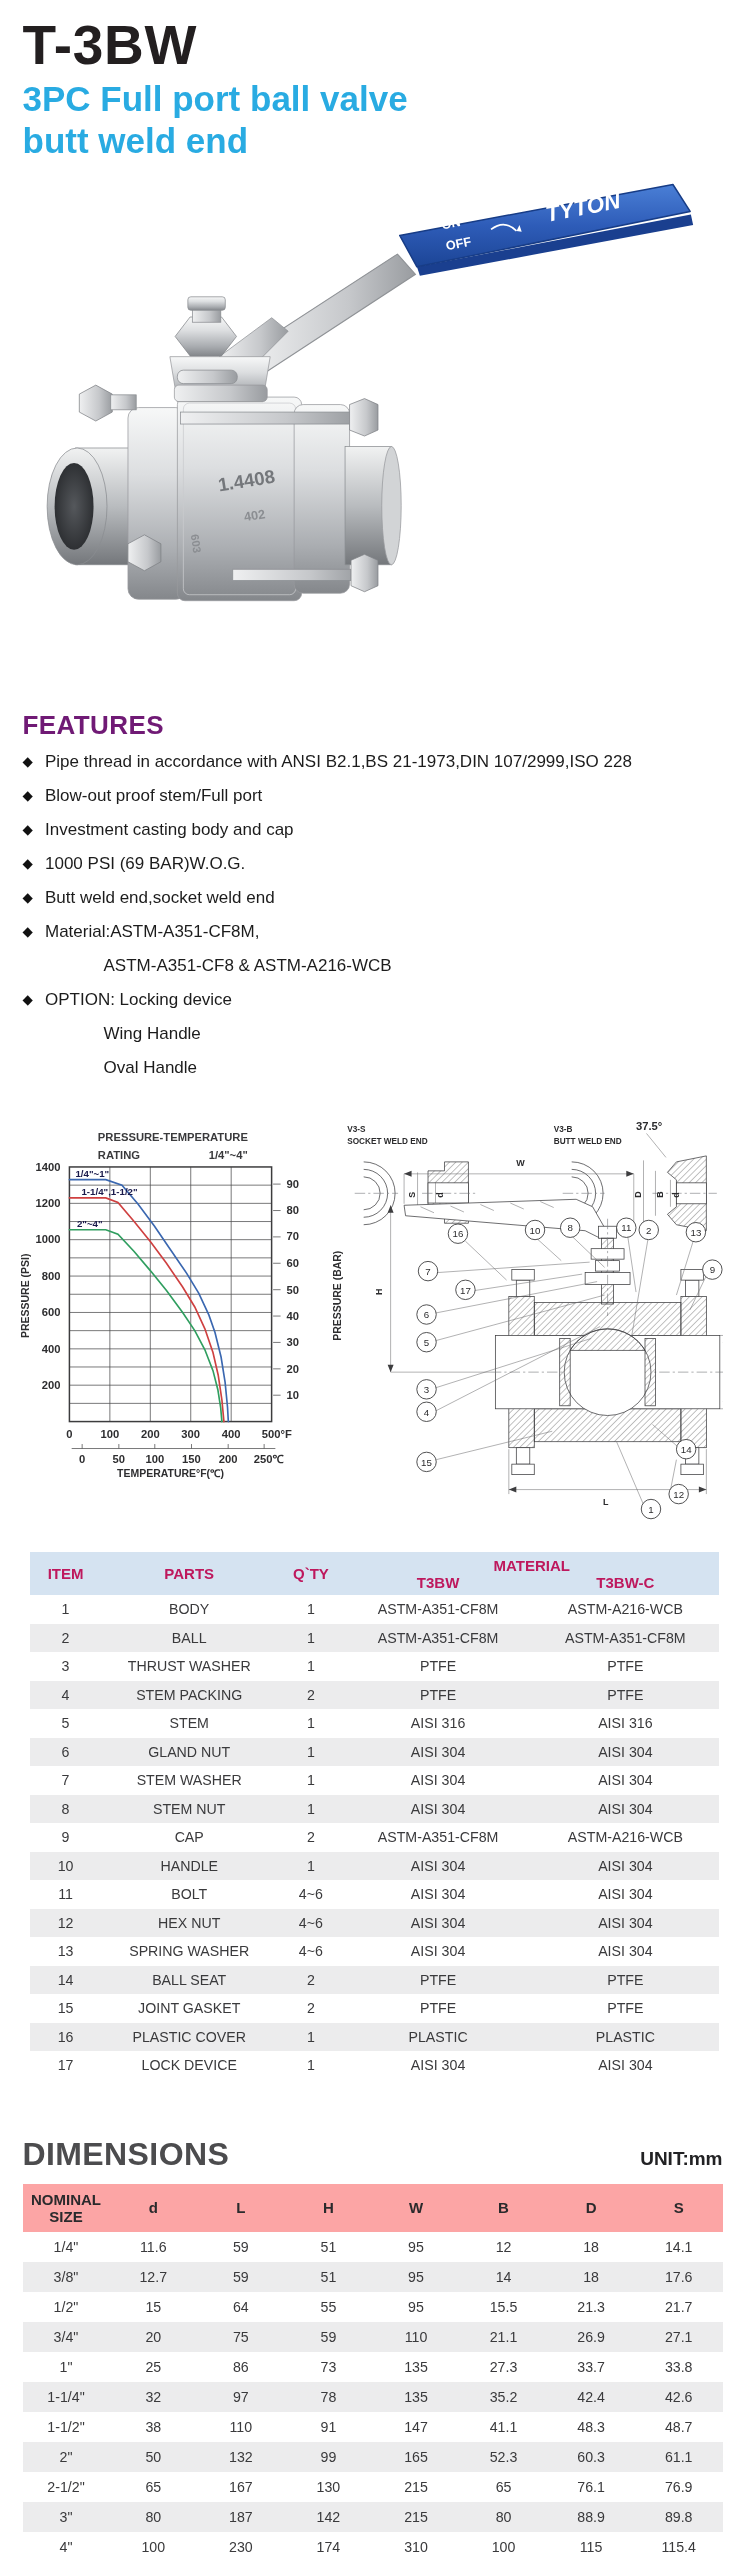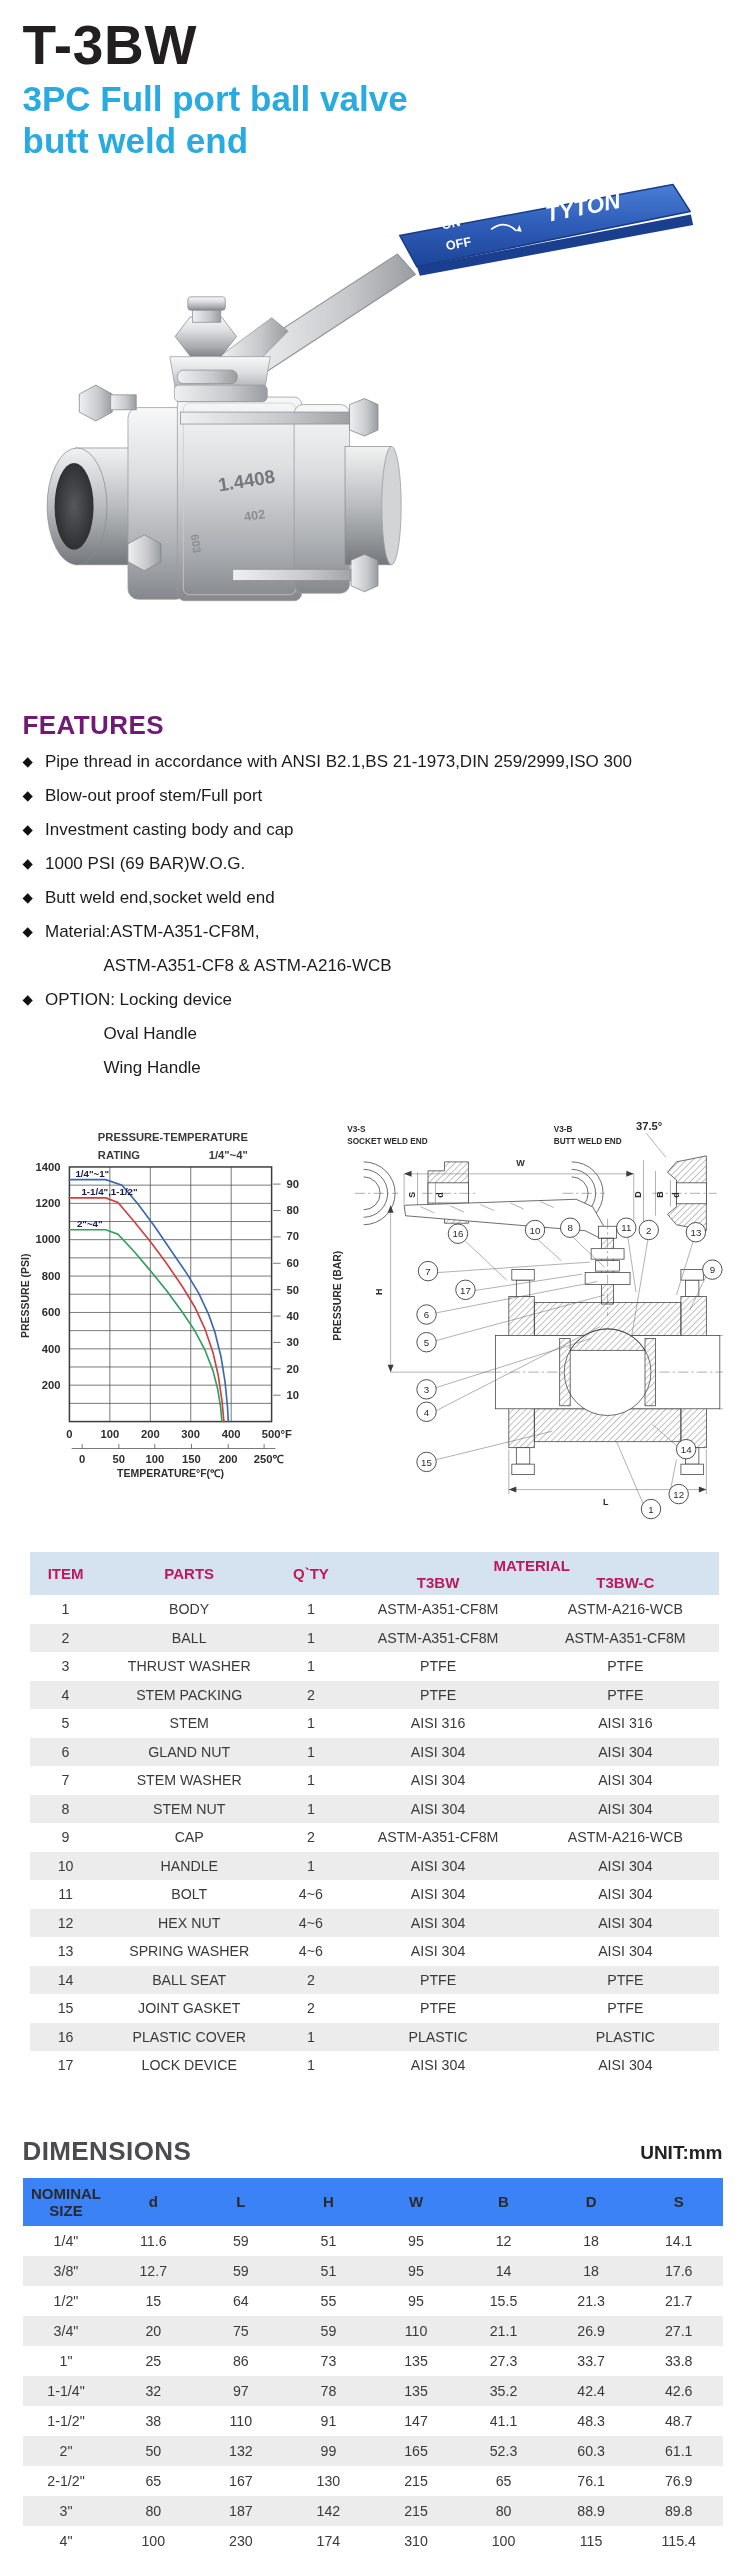--- a/index.html
+++ b/index.html
@@ -39,24 +39,24 @@
   .hatch{fill:url(#hch);stroke:#3d3d3f;stroke-width:1;}
   .solid{fill:#fff;stroke:#3d3d3f;stroke-width:1;}
   
   table{border-collapse:collapse;table-layout:fixed;}
   .parts{position:absolute;top:1552px;left:30px;width:689px;}
   .parts th{background:#d5e3f1;color:#be185d;font-size:15px;font-weight:700;padding:4.5px 1.5px;}
   .parts td{font-size:14.2px;color:#3a3a3c;text-align:center;height:28.5px;padding:0 1.5px;}
   .parts tbody tr:nth-child(even){background:#ececed;}
   .dims-wrap{position:absolute;top:2136px;left:22.5px;width:700px;}
   .dims-head{display:flex;justify-content:space-between;align-items:flex-end;margin-bottom:10.5px;}
-  .dims-head .h{font-size:26px;font-weight:800;color:#4c4c4e;letter-spacing:0.4px;}
+  .dims-head .h{font-size:32px;font-weight:800;color:#4c4c4e;letter-spacing:0.4px;}
   .dims-head .u{font-size:19px;font-weight:700;color:#222224;padding-bottom:3px;}
   .dims{width:700px;}
-  .dims th{background:#3b82f6;color:#2a2a2c;font-size:15px;font-weight:700;height:48px;padding:0 3px;}
+  .dims th{background:#fca5a5;color:#2a2a2c;font-size:15px;font-weight:700;height:48px;padding:0 3px;}
   .dims td{font-size:14.2px;color:#3a3a3c;text-align:center;height:28px;}
   .dims tbody tr:nth-child(even){background:#ececed;}
 </style>
 </head>
 <body>
 
 <div class="page">
 
   <div class="hdr">
     <div class="title">T-3BW</div>
@@ -156,21 +156,21 @@
         <rect x="220" y="152" width="50" height="18" rx="4" fill="url(#gSteelV)" stroke="#8a8d91"></rect>
       </g>
     </svg>
   </div>
 
   <div class="features">
     <h2>FEATURES</h2>
     <ul>
       <li>
           <span class="blt">◆</span>
-          <span>Pipe thread in accordance with ANSI B2.1,BS 21-1973,DIN 259/2999,ISO 300</span>
+          <span>Pipe thread in accordance with ANSI B2.1,BS 21-1973,DIN 107/2999,ISO 228</span>
         </li>
       <li>
           <span class="blt">◆</span>
           <span>Blow-out proof stem/Full port</span>
         </li>
       <li>
           <span class="blt">◆</span>
           <span>Investment casting body and cap</span>
         </li>
       <li>
@@ -186,24 +186,24 @@
           <span>Material:ASTM-A351-CF8M,</span>
         </li>
       <li class="cont">
           <span>ASTM-A351-CF8 &amp; ASTM-A216-WCB</span>
         </li>
       <li>
           <span class="blt">◆</span>
           <span>OPTION: Locking device</span>
         </li>
       <li class="cont">
+          <span>Wing Handle</span>
+        </li>
+      <li class="cont">
           <span>Oval Handle</span>
-        </li>
-      <li class="cont">
-          <span>Wing Handle</span>
         </li>
     </ul>
   </div>
 
   <div class="chart">
     <svg viewBox="0 0 442 478" width="331" height="358">
       <text class="ct" x="108" y="26">PRESSURE-TEMPERATURE</text>
       <text class="ct" x="108" y="50">RATING</text>
       <text class="ct" x="256" y="50">1/4"~4"</text>
 

